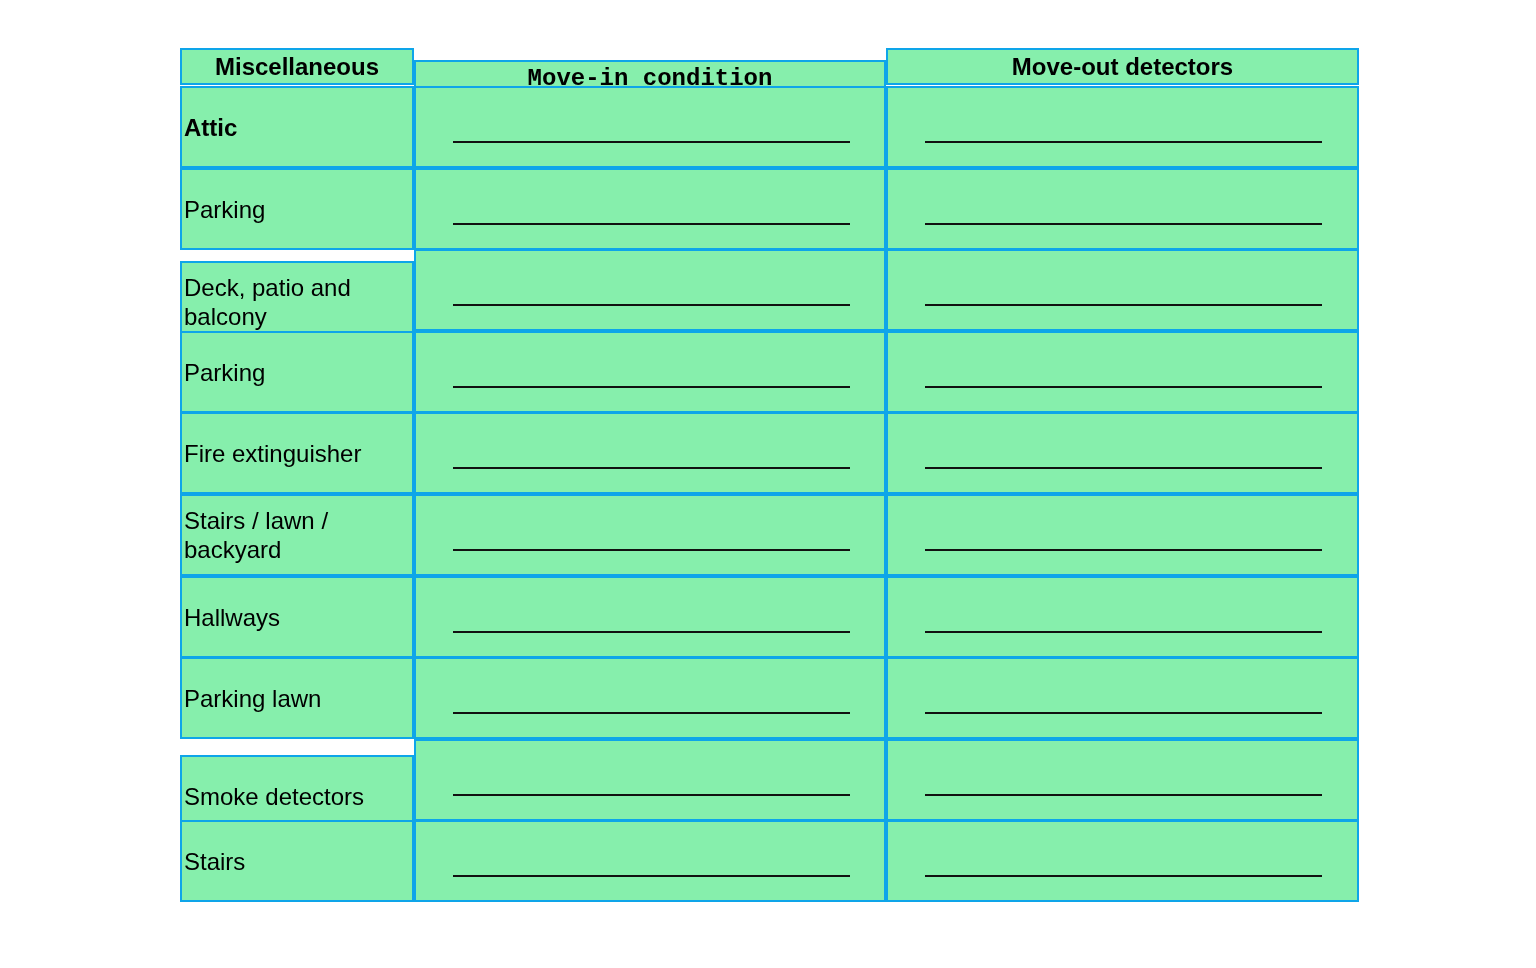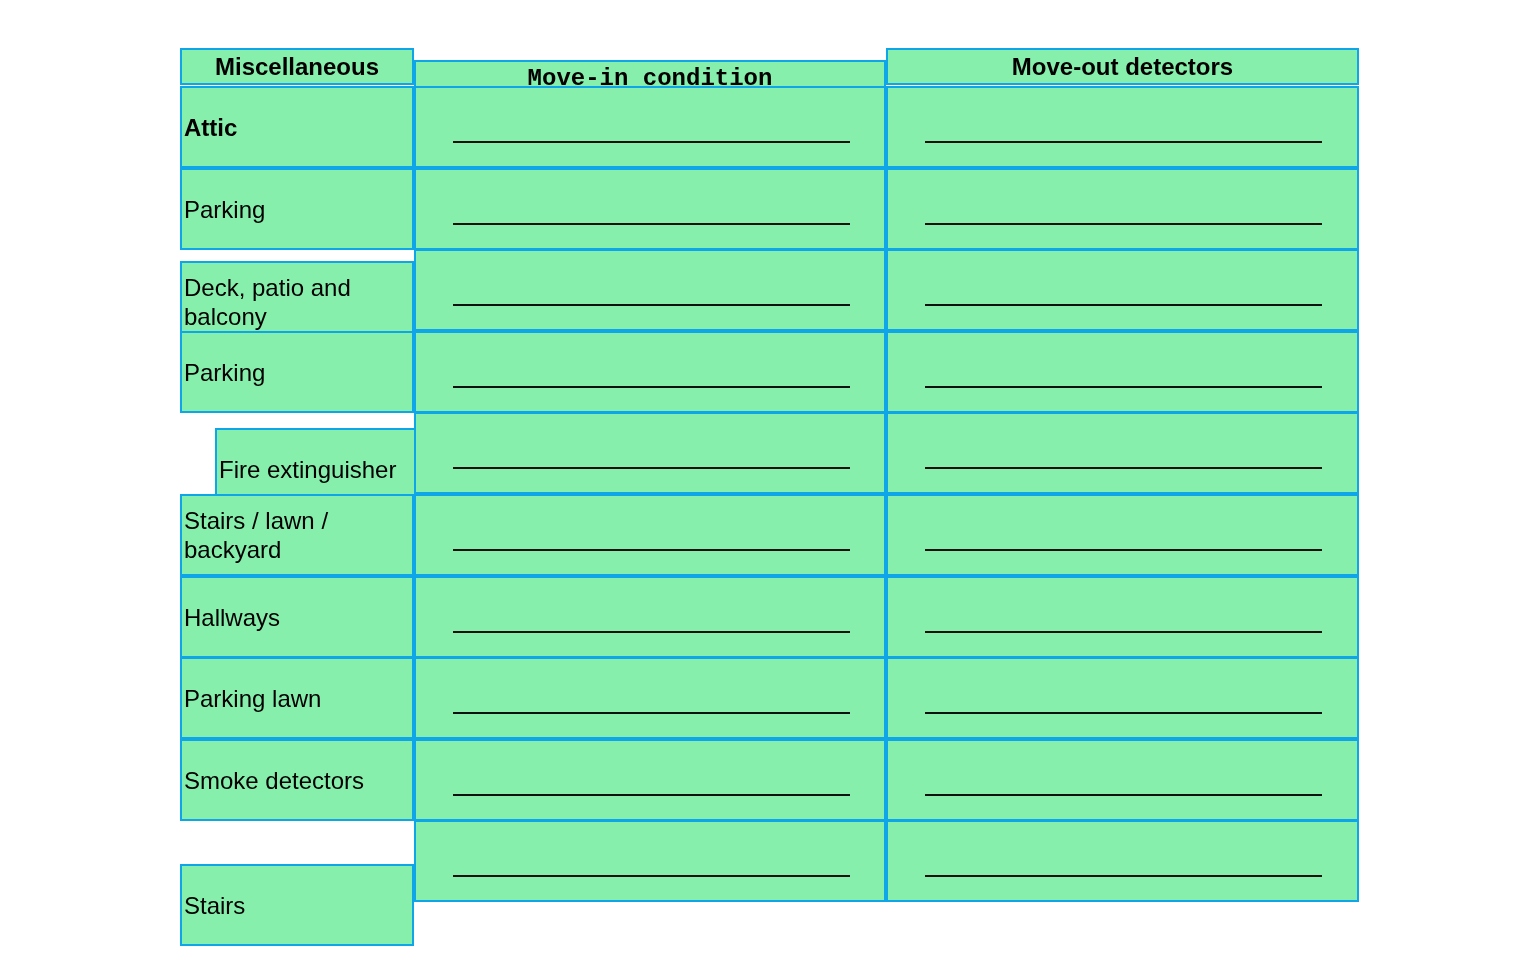--- a/index.html
+++ b/index.html
@@ -52,21 +52,21 @@
       <div class="row" style="top: 283px;">
         <div class="cell label" style="left:0;top:0;width:234px;height:82px;">Parking</div>
         <div class="cell" style="left:234px;top:0;width:472px;height:82px;">
           <div class="line" style="left:37px;width:397px;top:53px;"></div>
         </div>
         <div class="cell" style="left:706px;top:0;width:473px;height:82px;">
           <div class="line" style="left:37px;width:397px;top:53px;"></div>
         </div>
       </div>
       <div class="row" style="top: 364px;">
-        <div class="cell label" style="left:0;top:16px;width:234px;height:82px;margin-left:35px;">Fire extinguisher</div>
+        <div class="cell label" style="left:0;top:0;width:234px;height:82px;">Fire extinguisher</div>
         <div class="cell" style="left:234px;top:0;width:472px;height:82px;">
           <div class="line" style="left:37px;width:397px;top:53px;"></div>
         </div>
         <div class="cell" style="left:706px;top:0;width:473px;height:82px;">
           <div class="line" style="left:37px;width:397px;top:53px;"></div>
         </div>
       </div>
       <div class="row" style="top: 446px;">
         <div class="cell label" style="left:0;top:0;width:234px;height:82px;">Stairs / lawn / backyard</div>
         <div class="cell" style="left:234px;top:0;width:472px;height:82px;">
@@ -88,30 +88,30 @@
       <div class="row" style="top: 609px;">
         <div class="cell label" style="left:0;top:0;width:234px;height:82px;">Parking lawn</div>
         <div class="cell" style="left:234px;top:0;width:472px;height:82px;">
           <div class="line" style="left:37px;width:397px;top:53px;"></div>
         </div>
         <div class="cell" style="left:706px;top:0;width:473px;height:82px;">
           <div class="line" style="left:37px;width:397px;top:53px;"></div>
         </div>
       </div>
       <div class="row" style="top: 691px;">
-        <div class="cell label" style="left:0;top:0;width:234px;height:82px;">Smoke detectors</div>
+        <div class="cell label" style="left:0;top:16px;width:234px;height:82px;">Smoke detectors</div>
         <div class="cell" style="left:234px;top:0;width:472px;height:82px;">
           <div class="line" style="left:37px;width:397px;top:53px;"></div>
         </div>
         <div class="cell" style="left:706px;top:0;width:473px;height:82px;">
           <div class="line" style="left:37px;width:397px;top:53px;"></div>
         </div>
       </div>
       <div class="row" style="top: 772px;">
-        <div class="cell label" style="left:0;top:0;width:234px;height:82px;margin-top:44px;">Stairs</div>
+        <div class="cell label" style="left:0;top:0;width:234px;height:82px;">Stairs</div>
         <div class="cell" style="left:234px;top:0;width:472px;height:82px;">
           <div class="line" style="left:37px;width:397px;top:53px;"></div>
         </div>
         <div class="cell" style="left:706px;top:0;width:473px;height:82px;">
           <div class="line" style="left:37px;width:397px;top:53px;"></div>
         </div>
       </div>
     </div>
 </div>
 

